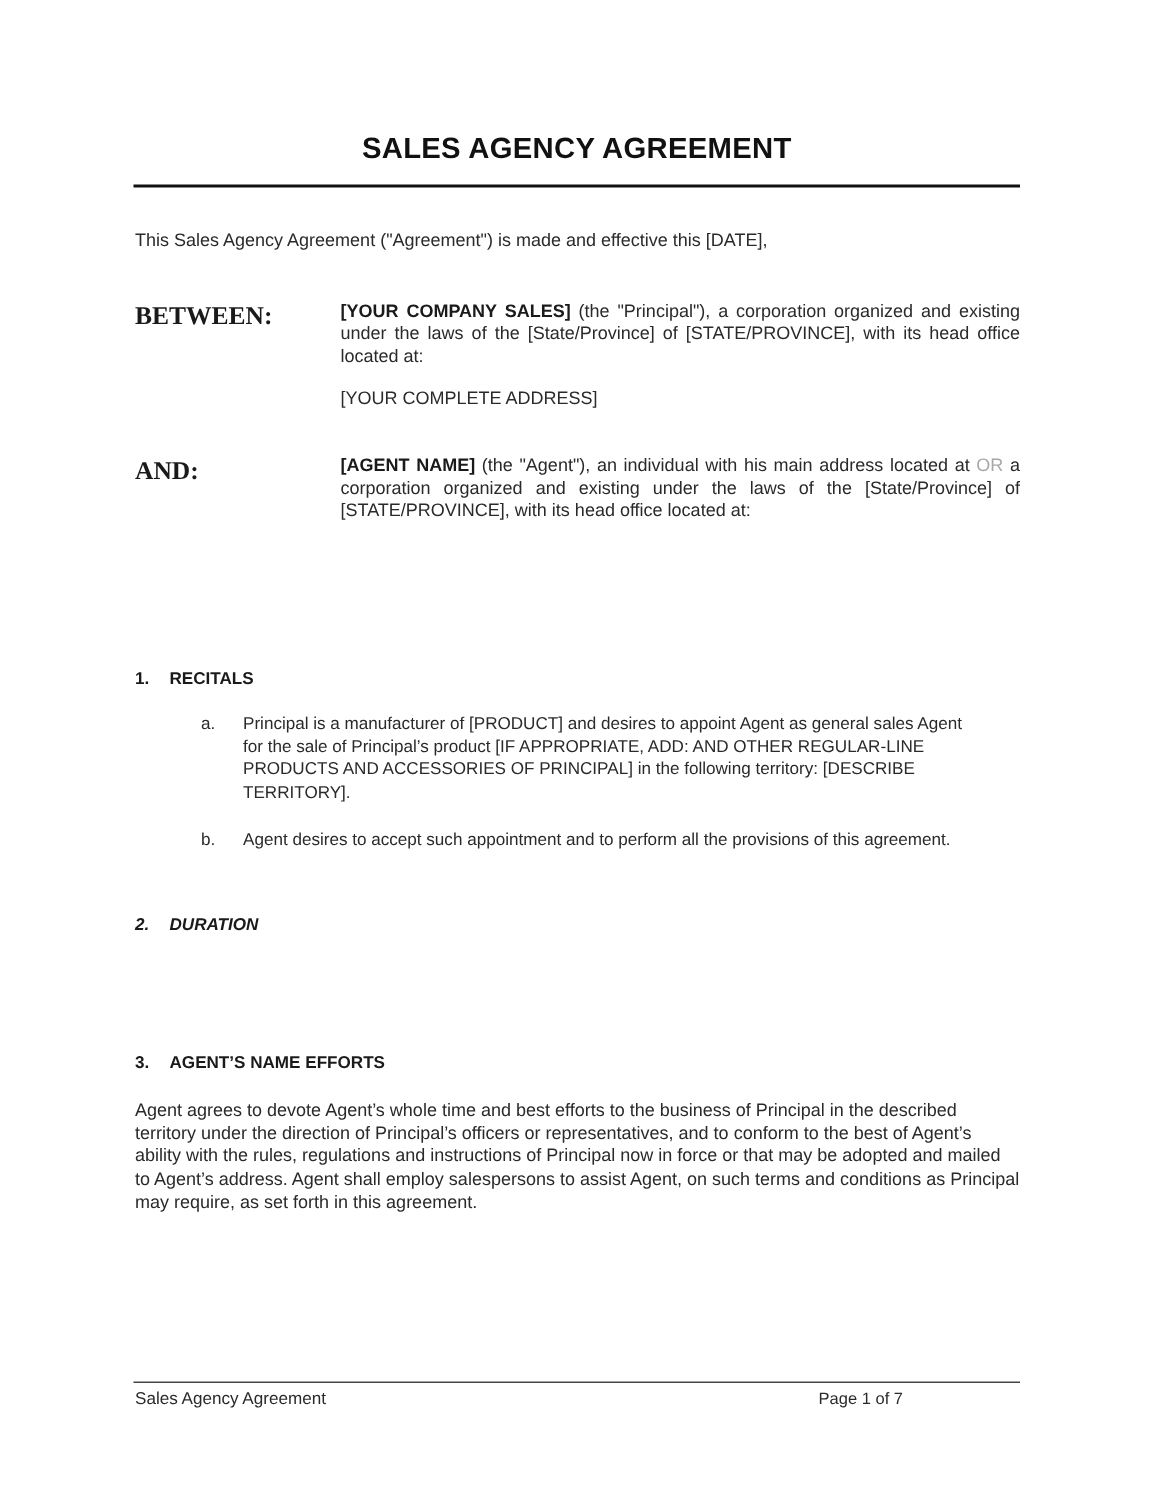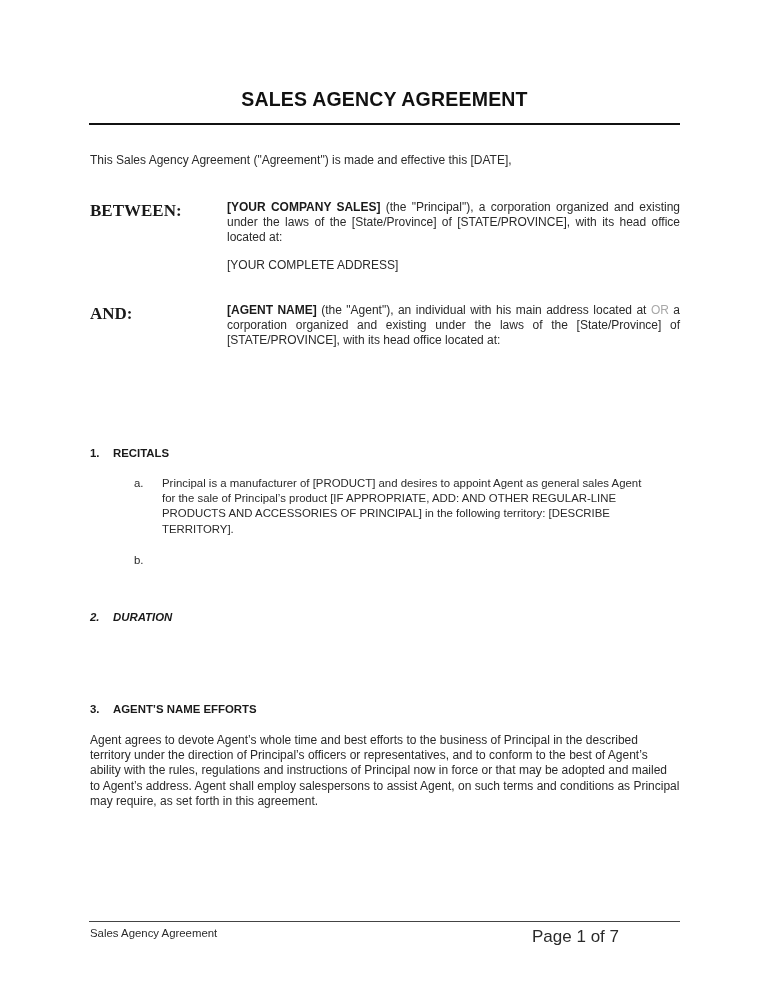--- a/index.html
+++ b/index.html
@@ -14,21 +14,21 @@
   .lbl { position: absolute; left: 90px; font-weight: bold; font-size: 17px; color: #1a1a1a; font-family: Liberation Serif, serif; }
   .b { font-weight: bold; color: #1a1a1a; }
   .gray { color: #a8a8a8; }
   .h { position: absolute; left: 90px; font-weight: bold; font-size: 11.4px; color: #1a1a1a; }
   .h .num { display: inline-block; width: 23px; }
   .item { position: absolute; left: 134px; width: 520px; font-size: 11.4px; line-height: 15.2px; color: #2a2a2a; }
   .item .mk { position: absolute; left: 0; top: 0; }
   .item .tx { position: absolute; left: 28px; width: 495px; }
   .foot-rule { position: absolute; left: 89px; width: 591px; top: 921px; height: 1px; background: #444; }
   .foot-l { position: absolute; left: 90px; top: 927px; font-size: 11.4px; color: #2a2a2a; }
-  .foot-r { position: absolute; right: 89px; top: 927px; font-size: 17px; color: #2a2a2a; }
+  .foot-r { position: absolute; right: 106px; top: 927px; font-size: 11px; color: #2a2a2a; }
 </style>
 </head>
 <body>
 
 <div class="page">
 
   <div class="title">SALES AGENCY AGREEMENT</div>
   <div class="title-rule"></div>
 
   <div class="p" style="left:90px; top:153px; width:590px;">This Sales Agency Agreement ("Agreement") is made and effective this [DATE],</div>
@@ -47,20 +47,21 @@
 
   <div class="h" style="top:447px;">
     <span class="num">1.</span><span>RECITALS</span>
   </div>
   <div class="item" style="top:476px; height:62px;">
     <span class="mk">a.</span>
     <span class="tx">Principal is a manufacturer of [PRODUCT] and desires to appoint Agent as general sales Agent for the sale of Principal’s product [IF APPROPRIATE, ADD: AND OTHER REGULAR-LINE PRODUCTS AND ACCESSORIES OF PRINCIPAL] in the following territory: [DESCRIBE TERRITORY].</span>
   </div>
   <div class="item" style="top:553px; height:32px;">
     <span class="mk">b.</span>
+    <span class="tx">Agent desires to accept such appointment and to perform all the provisions of this agreement.</span>
   </div>
 
   <div class="h" style="top:611px;font-style:italic;">
     <span class="num">2.</span><span>DURATION</span>
   </div>
 
   <div class="h" style="top:703px;">
     <span class="num">3.</span><span>AGENT’S NAME EFFORTS</span>
   </div>
   <div class="p" style="left:90px; top:733px; width:590px;">Agent agrees to devote Agent’s whole time and best efforts to the business of Principal in the described territory under the direction of Principal’s officers or representatives, and to conform to the best of Agent’s ability with the rules, regulations and instructions of Principal now in force or that may be adopted and mailed to Agent’s address. Agent shall employ salespersons to assist Agent, on such terms and conditions as Principal may require, as set forth in this agreement.</div>

